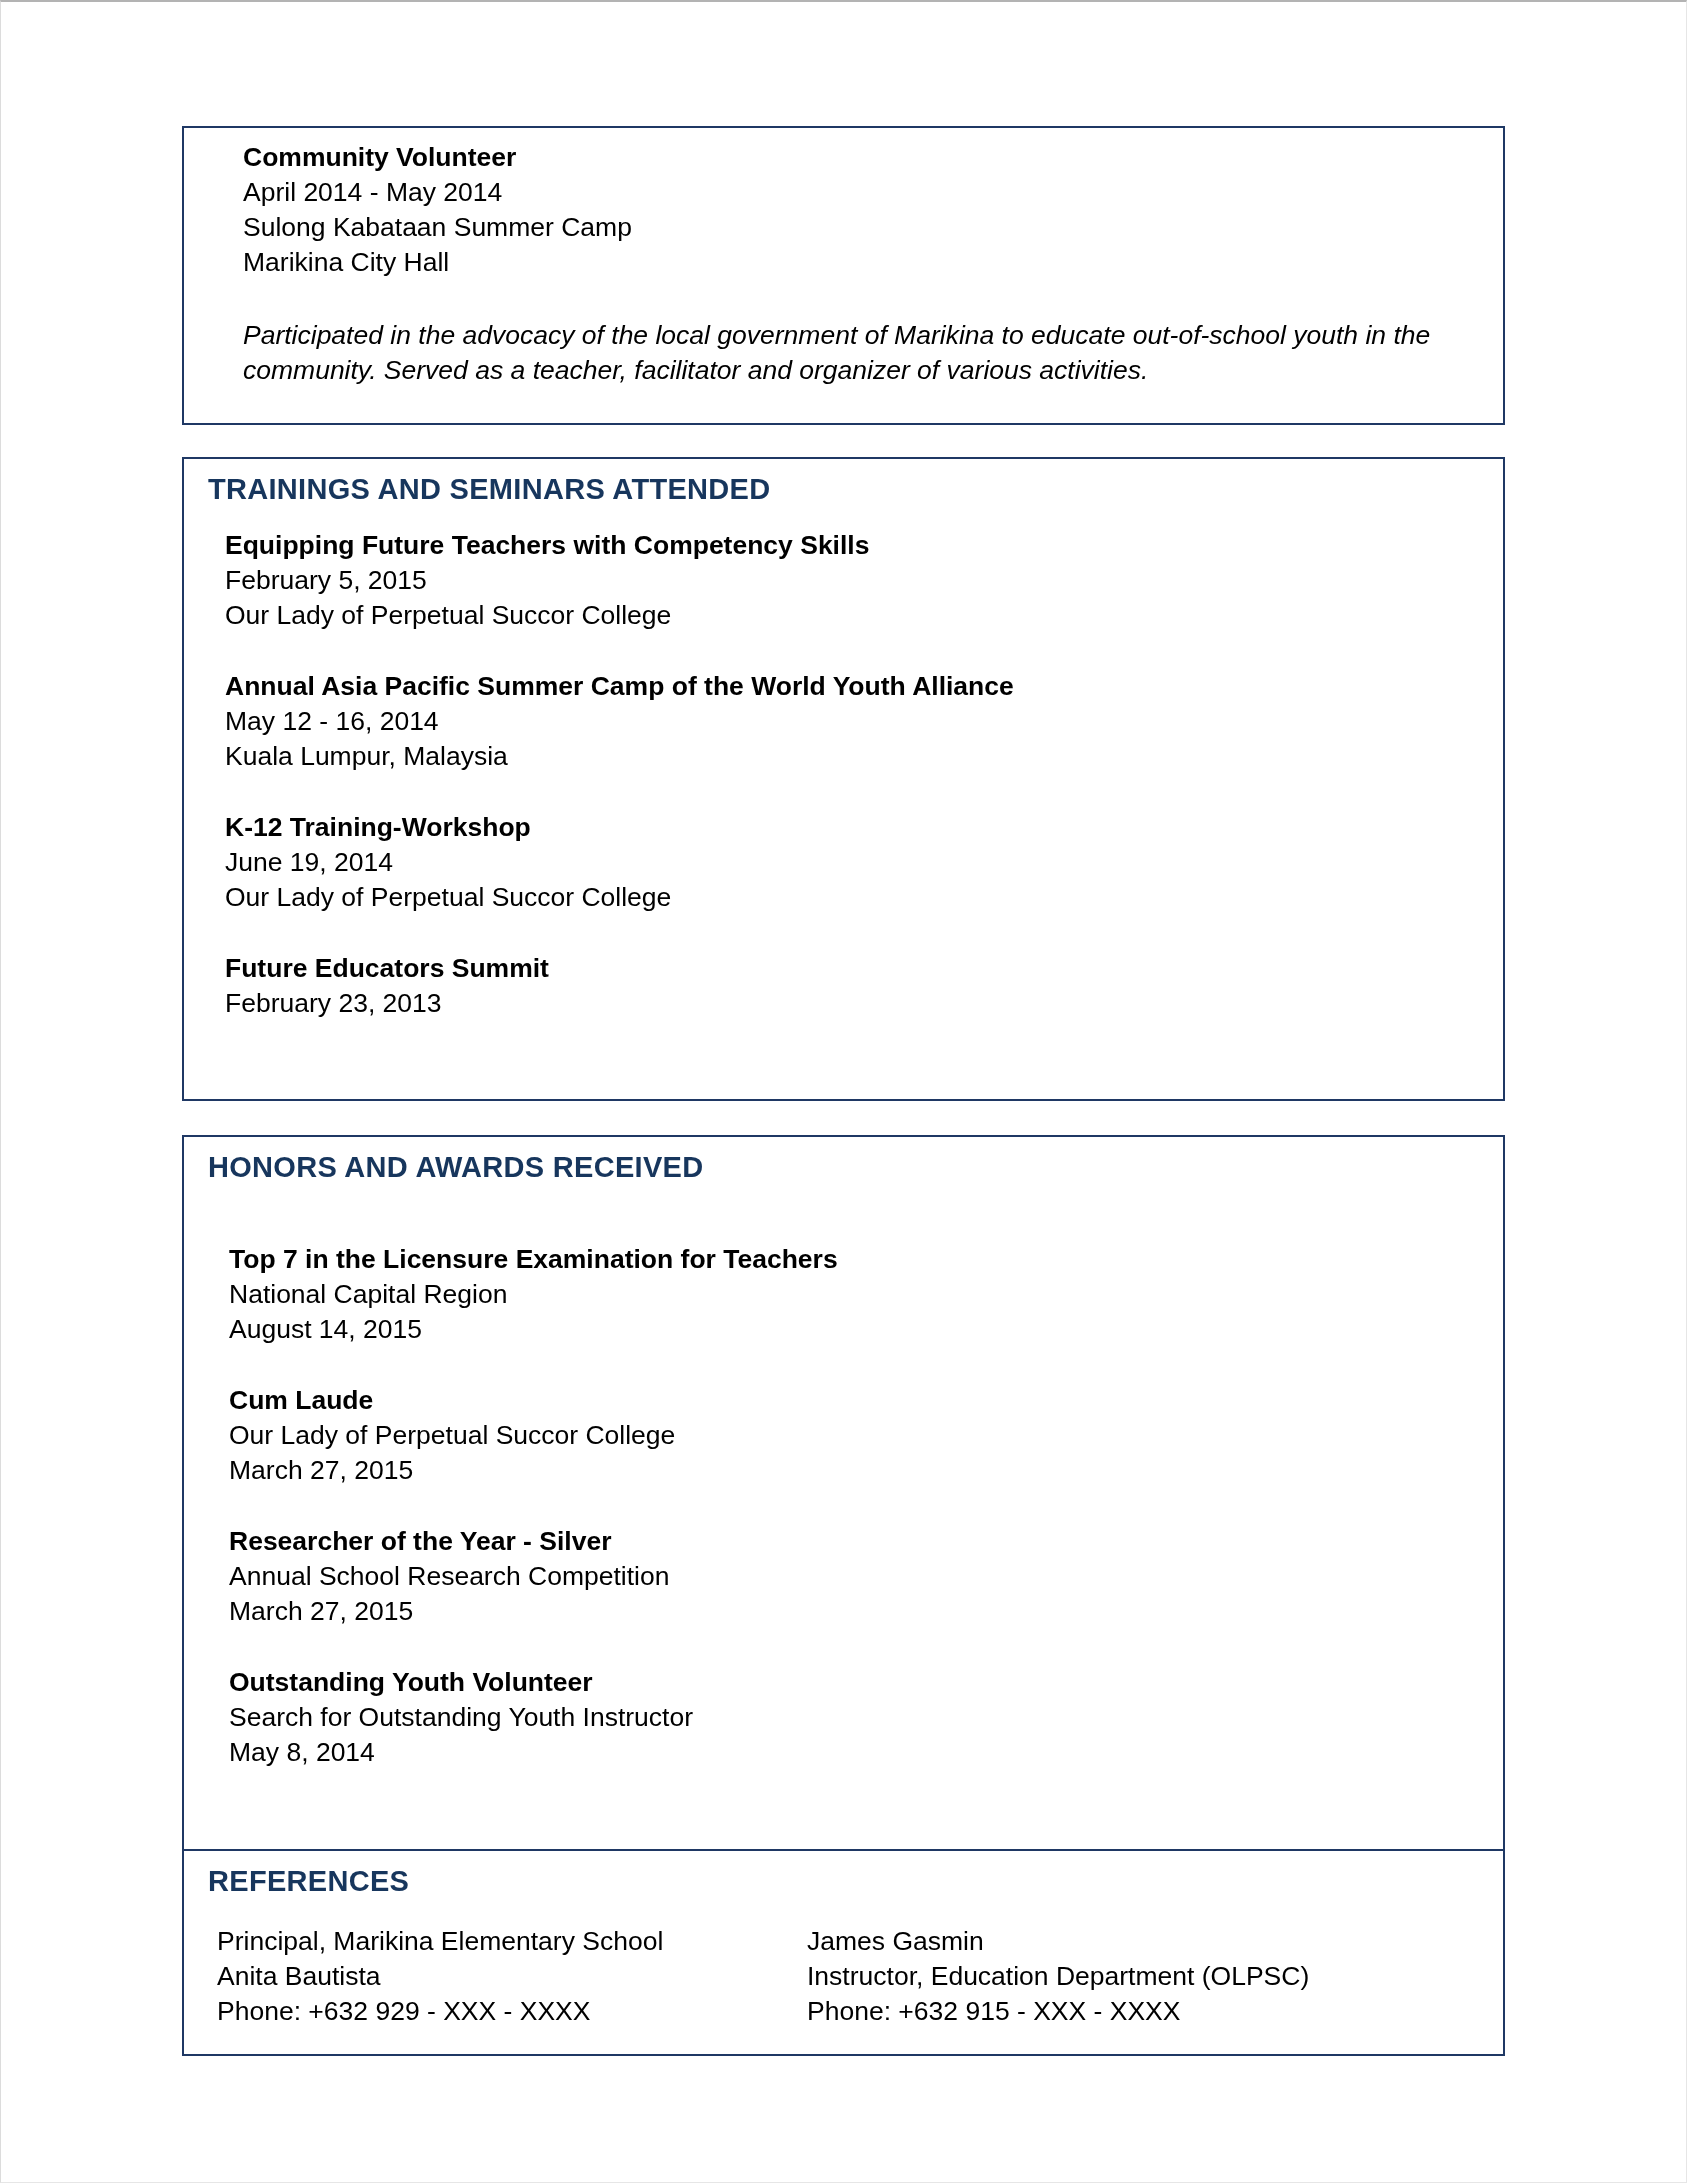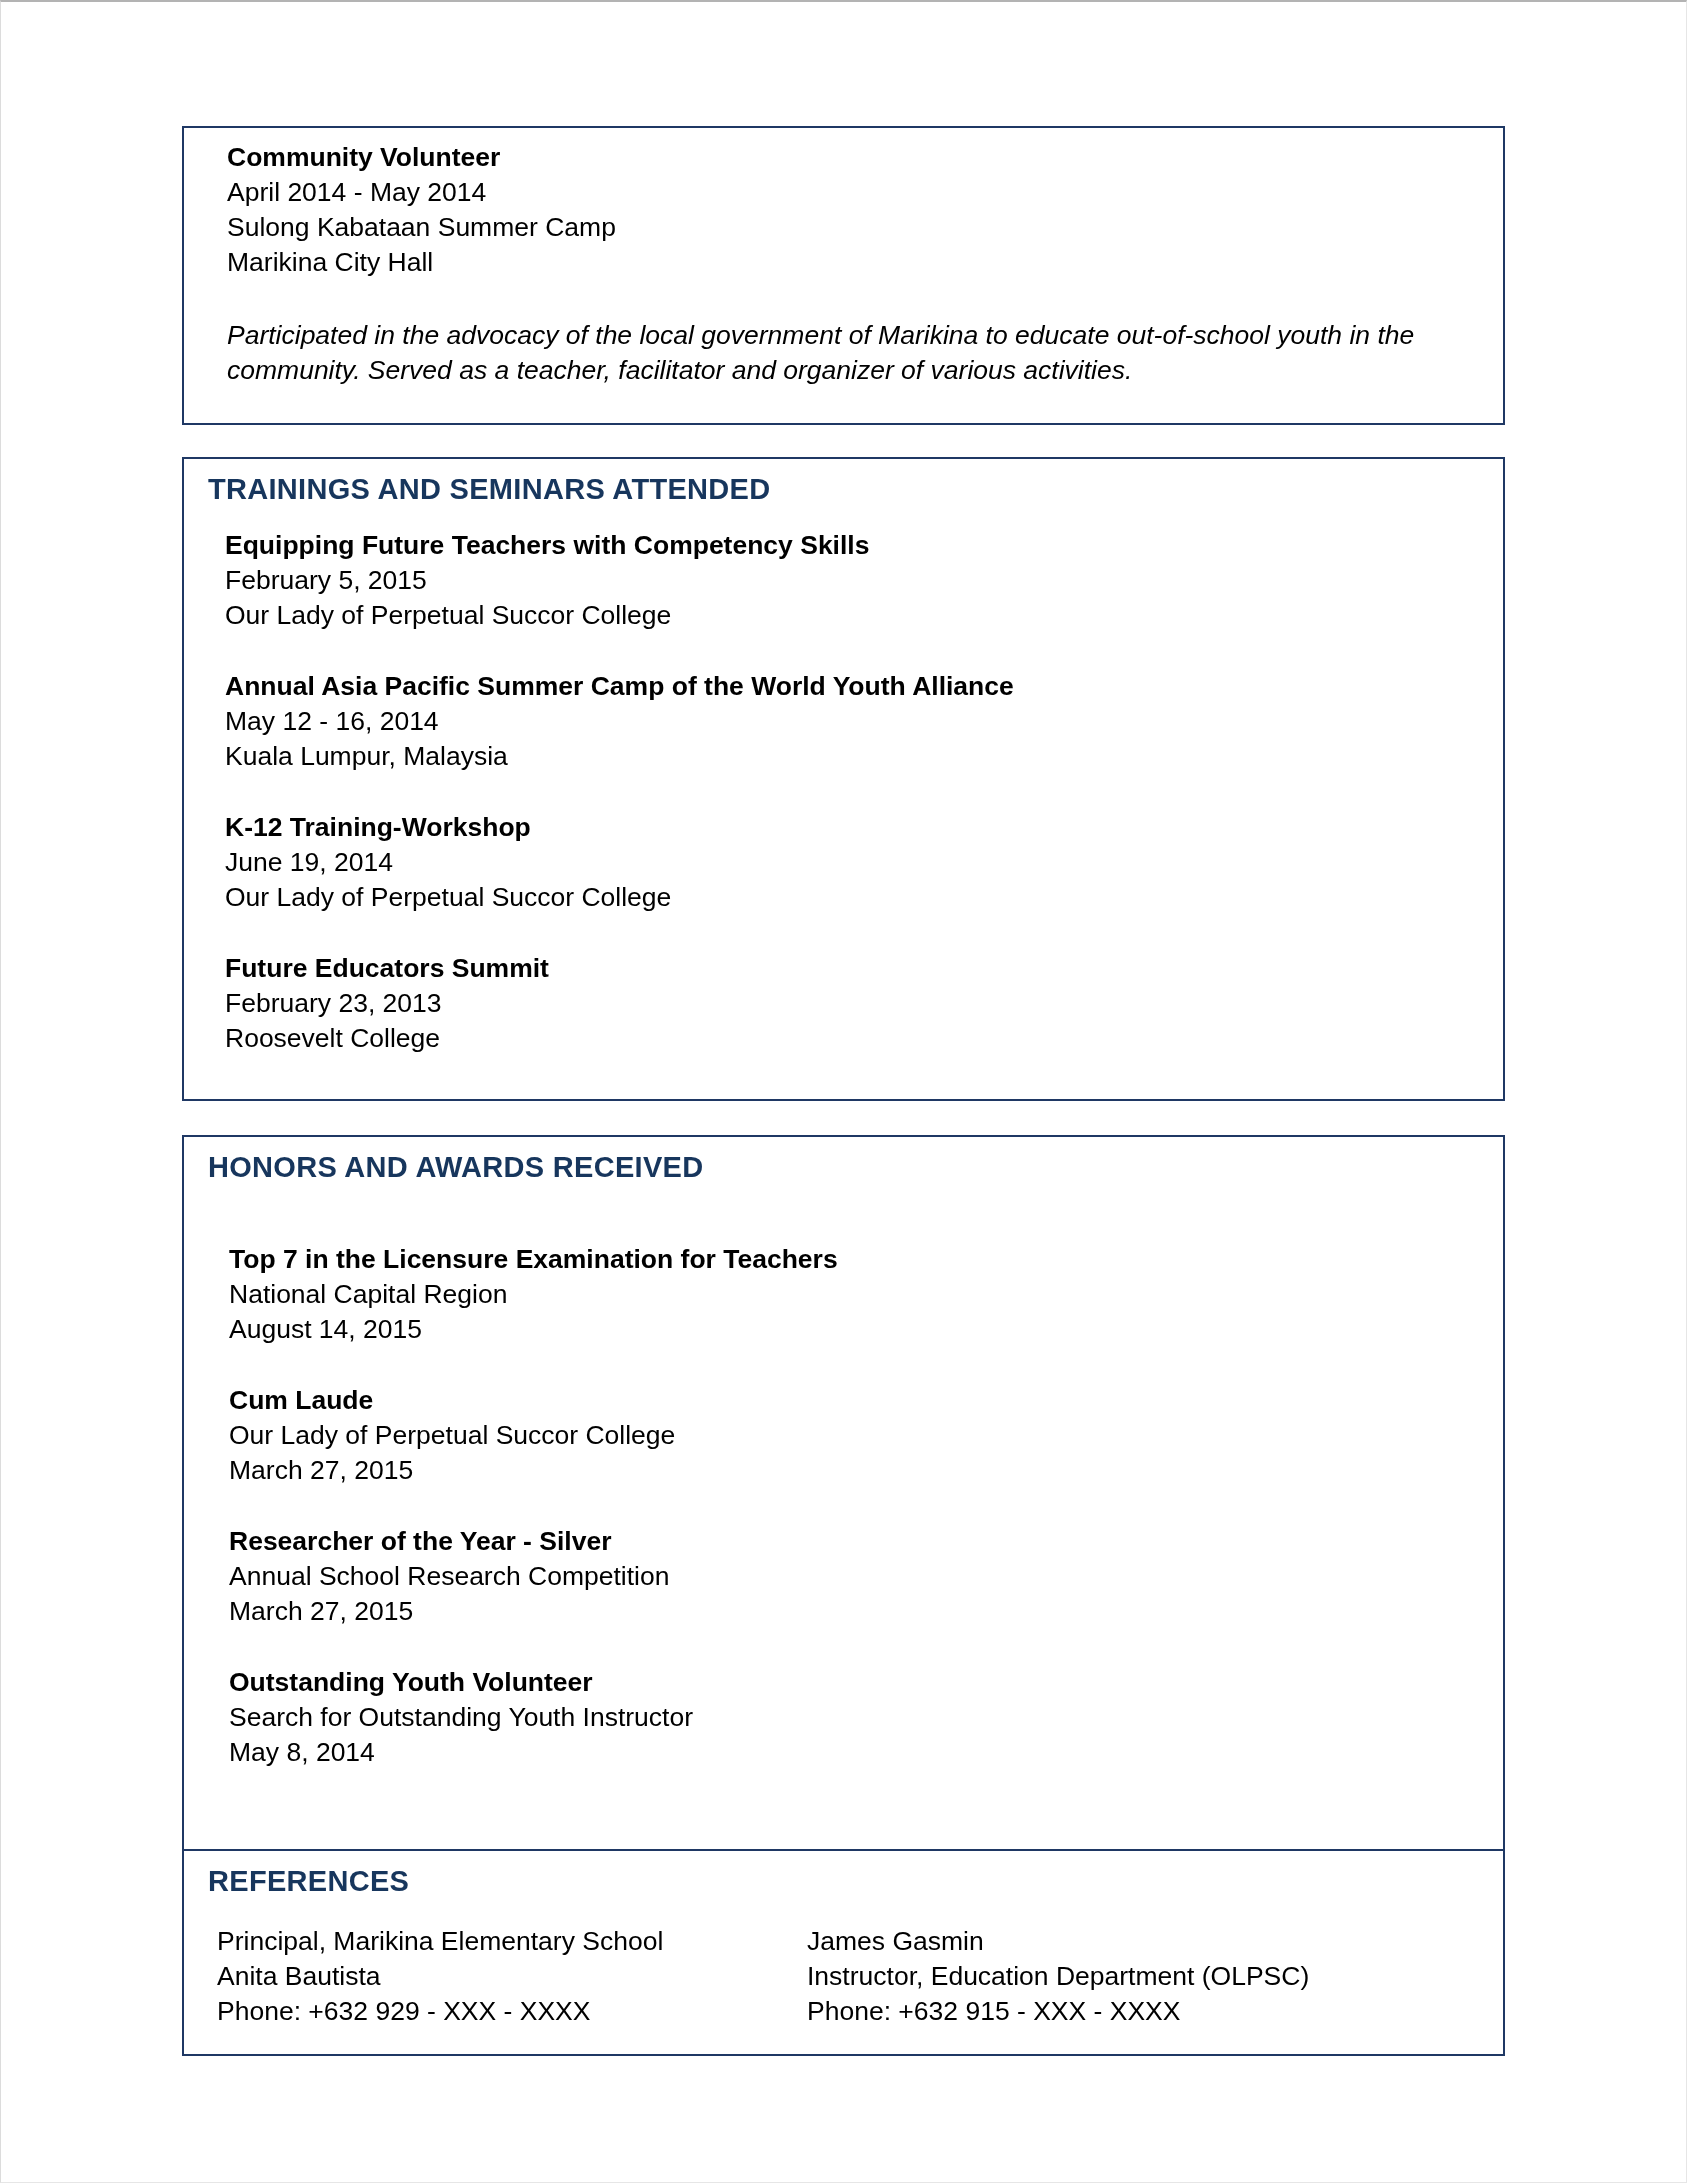--- a/index.html
+++ b/index.html
@@ -26,21 +26,21 @@
     border-bottom: 1.3px solid #e6e6e6;
   }
   .box {
     position: absolute;
     left: 181px;
     width: 1323px;
     border: 2.6px solid var(--navy-border);
     background: #ffffff;
     overflow: hidden;
   }
-  .box-experience { top: 124px;  height: 299px; }
+  .box-experience { top: 124px;  height: 299px; padding-left: 16px; }
   .box-trainings  { top: 455px;  height: 644px; }
   .box-honors     { top: 1133px; height: 832px; }
   .box-references { top: 1847px; height: 207px; }
 
   .section-heading {
     font-size: 29px;
     font-weight: bold;
     color: var(--navy-heading);
     margin: 10.6px 0 0 24px;
     line-height: 38px;
@@ -101,21 +101,20 @@
         <div class="body-line">Kuala Lumpur, Malaysia</div>
       </div>
       <div class="entry">
         <div class="body-line entry-title">K-12 Training-Workshop</div>
         <div class="body-line">June 19, 2014</div>
         <div class="body-line">Our Lady of Perpetual Succor College</div>
       </div>
       <div class="entry">
         <div class="body-line entry-title">Future Educators Summit</div>
         <div class="body-line">February 23, 2013</div>
-        <div class="body-line">Roosevelt College</div>
       </div>
     </div>
   </div>
 
   <div class="box box-honors">
     <div class="section-heading">HONORS AND AWARDS RECEIVED</div>
     <div class="entries">
       <div class="entry">
         <div class="body-line entry-title">Top 7 in the Licensure Examination for Teachers</div>
         <div class="body-line">National Capital Region</div>

